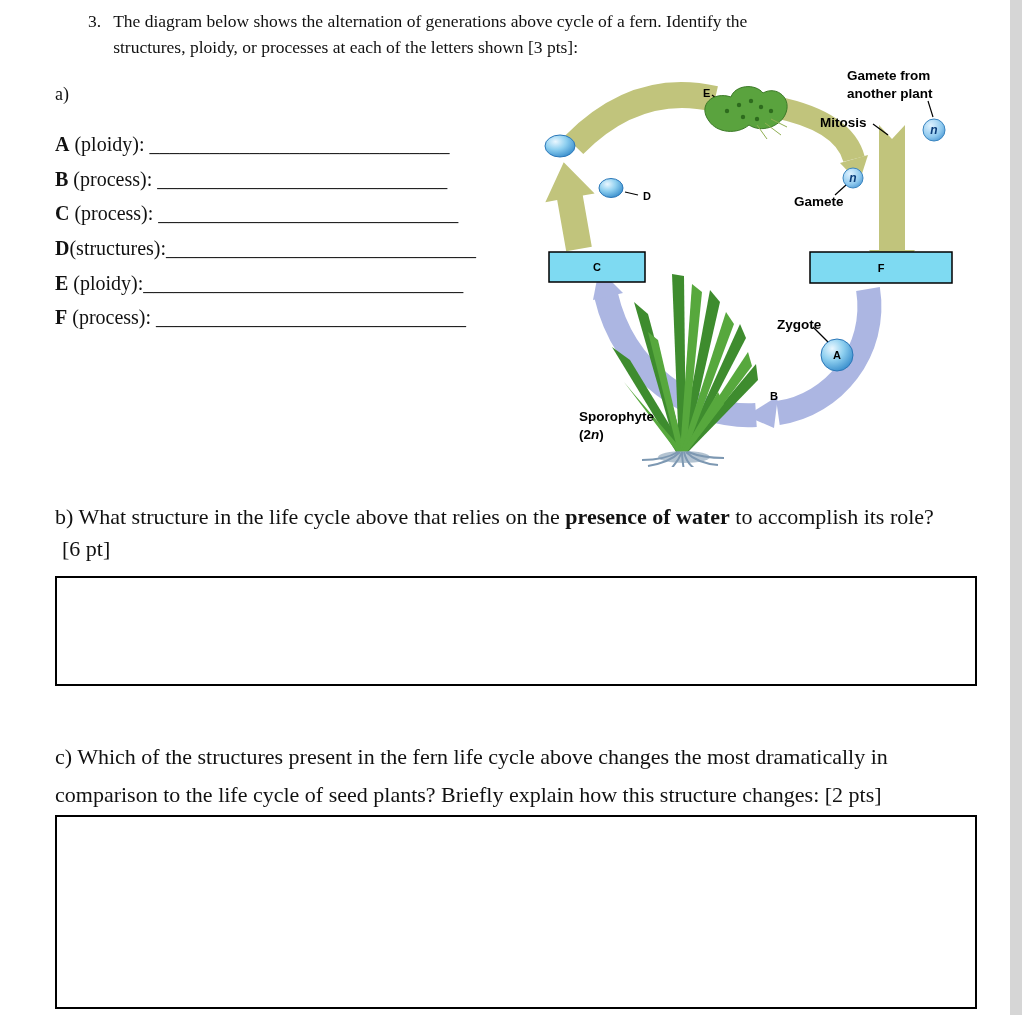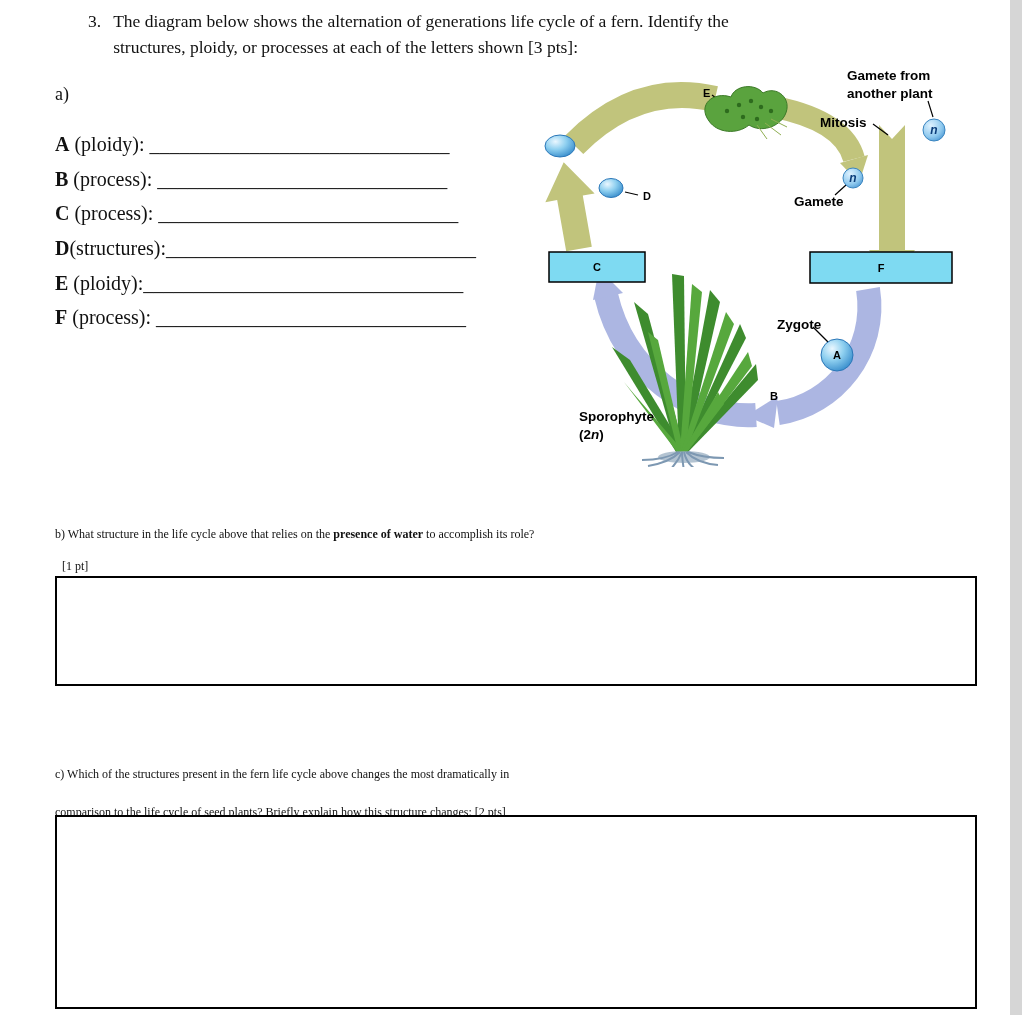--- a/index.html
+++ b/index.html
@@ -5,36 +5,36 @@
   html,body{margin:0;padding:0;}
   body{
     width:1022px;height:1015px;background:#ffffff;position:relative;
     font-family:"Liberation Serif",serif;color:#111;overflow:hidden;
   }
   .q3{position:absolute;left:88px;top:8px;display:flex;gap:12px;font-size:17.5px;line-height:26px;}
   .q3num{font-weight:normal;}
   .parta{position:absolute;left:55px;top:84px;font-size:18px;}
   .blank-row{position:absolute;left:55px;font-size:20px;white-space:nowrap;}
   .bl{font-weight:bold;}
-  .qline{position:absolute;left:55px;font-size:12px;white-space:nowrap;margin-top:23px;}
+  .qline{position:absolute;left:55px;font-size:22px;white-space:nowrap;}
   .ansbox{position:absolute;left:55px;width:918px;background:#fff;border:2px solid #000;}
   .scrollbar{position:absolute;right:0;top:0;width:12px;height:1015px;background:#d6d6d6;}
   .diagram{position:absolute;left:532px;top:55px;width:460px;height:412px;}
   svg text{font-family:"Liberation Sans",sans-serif;}
   .dlabel{font-size:13.5px;font-weight:bold;fill:#000;}
   .dletter{font-size:11px;font-weight:bold;fill:#000;}
   .nlet{font-size:12px;font-weight:bold;font-style:italic;fill:#0b3d7a;}
 </style>
 </head>
 <body>
 
 <div class="q3">
   <span class="q3num">3.</span>
   <div>
-    <div>The diagram below shows the alternation of generations life cycle of a fern.  Identify the</div>
+    <div>The diagram below shows the alternation of generations above cycle of a fern.  Identify the</div>
     <div>structures, ploidy, or processes at each of the letters shown [3 pts]:</div>
   </div>
 </div>
 
 <div class="parta">a)</div>
 
 <div class="blank-row" style="top:133px"><span class="bl">A</span><span> (ploidy): </span><span>______________________________</span></div>
 <div class="blank-row" style="top:168px"><span class="bl">B</span><span> (process): </span><span>_____________________________</span></div>
 <div class="blank-row" style="top:202px"><span class="bl">C</span><span> (process): </span><span>______________________________</span></div>
 <div class="blank-row" style="top:237px"><span class="bl">D</span><span>(structures):</span><span>_______________________________</span></div>
@@ -148,20 +148,20 @@
   <text class="dletter" x="349" y="217" text-anchor="middle">F</text>
   <text class="dlabel" x="245" y="274">Zygote</text>
   <text class="dletter" x="305" y="304" text-anchor="middle">A</text>
   <text class="dletter" x="238" y="345">B</text>
   <text class="dlabel" x="47" y="366">Sporophyte</text>
   <text class="dlabel" x="47" y="384"><tspan>(2</tspan><tspan font-style="italic">n</tspan><tspan>)</tspan></text>
 </svg>
 </div>
 
 <div class="qline" style="top:504px"><span>b) What structure in the life cycle above that relies on the </span><b>presence of water</b><span> to accomplish its role?</span></div>
-<div class="qline" style="top:536px;left:62px">[1 pt]</div>
+<div class="qline" style="top:536px;left:62px">[6 pt]</div>
 <div class="ansbox" style="top:576px;height:106px"></div>
 
 <div class="qline" style="top:744px">c) Which of the structures present in the fern life cycle above changes the most dramatically in</div>
 <div class="qline" style="top:782px">comparison to the life cycle of seed plants? Briefly explain how this structure changes: [2 pts]</div>
 <div class="ansbox" style="top:815px;height:190px"></div>
 
 <div class="scrollbar"></div>
 
 </body></html>

